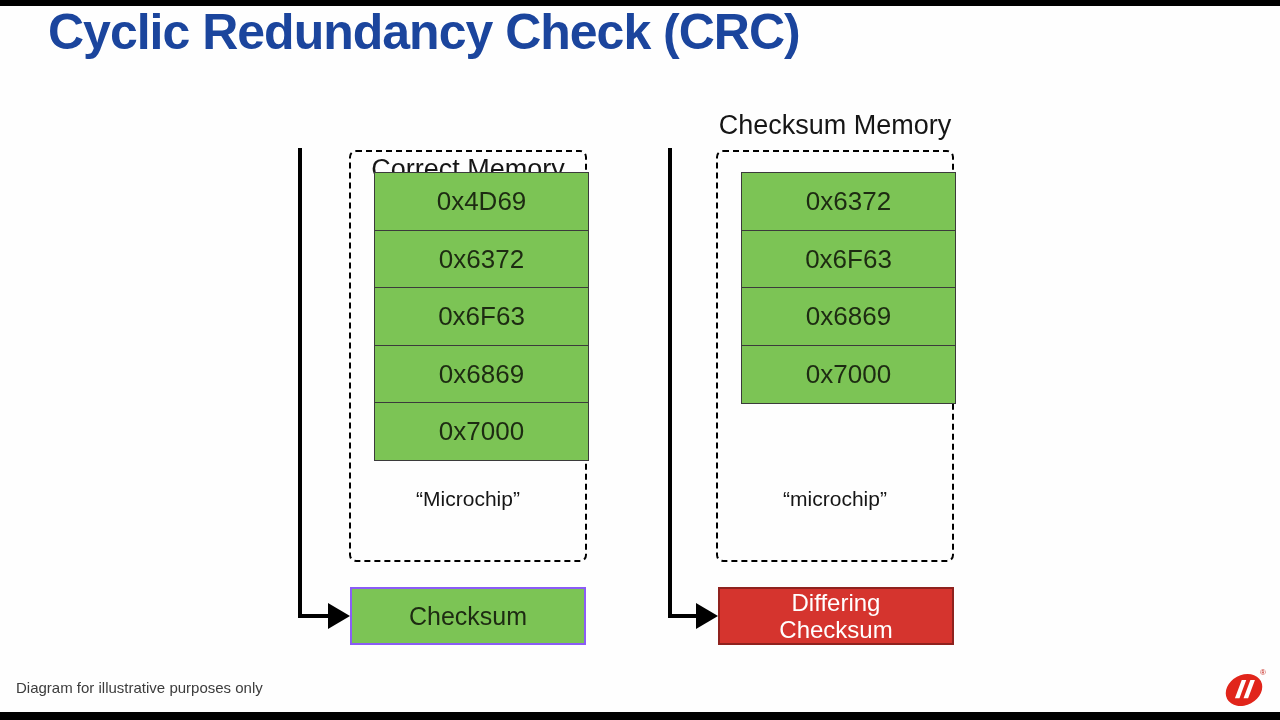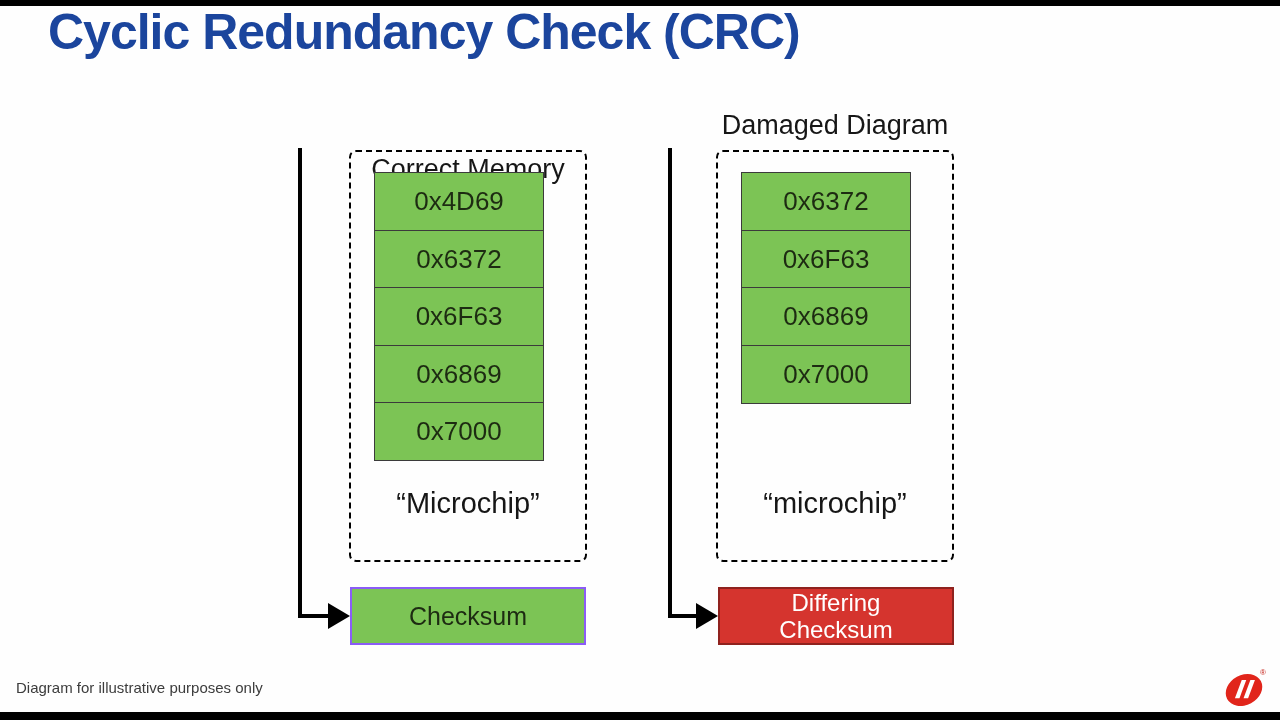--- a/index.html
+++ b/index.html
@@ -19,29 +19,29 @@
   .panel-label.right { left:716px; }
 
   .dashed-box { position:absolute; top:150px; width:238px; height:412px;
                 border:2px dashed #000; border-radius:7px; background:transparent; }
   .dashed-box.left  { left:349px; }
   .dashed-box.right { left:716px; }
 
   .cells { position:absolute; top:172px; width:189px; }
   .cells.left  { left:374px; }
   .cells.right { left:741px; }
-  .cell { width:170px; height:59px; margin-top:-1.5px;
+  .cell { width:215px; height:59px; margin-top:-1.5px;
           background:var(--cell-green, #7CC455); border:1.5px solid #3b3b3b;
           display:flex; align-items:center; justify-content:center;
           font-size:26px; color:#1d2b12; }
   .cell:first-child { margin-top:0; }
   .cell[data-state="error"] { background:var(--cell-orange, #F0953F); color:#6b3208; }
 
   .word { position:absolute; top:487px; width:238px; text-align:center;
-          font-size:29px; color:#161616; white-space:nowrap; }
+          font-size:21px; color:#161616; white-space:nowrap; }
   .word.left  { left:349px; }
   .word.right { left:716px; }
 
   .arrow-v { position:absolute; top:148px; width:4px; height:470px; background:#000; }
   .arrow-v.left  { left:298px; }
   .arrow-v.right { left:668px; }
   .arrow-h { position:absolute; top:614px; width:34px; height:4px; background:#000; }
   .arrow-h.left  { left:298px; }
   .arrow-h.right { left:668px; }
   .arrow-head { position:absolute; top:603px; width:0; height:0;
@@ -88,21 +88,21 @@
   </div>
   <div class="word left">“Microchip”</div>
   <div class="arrow-v left"></div>
   <div class="arrow-h left"></div>
   <div class="arrow-head left"></div>
   <div class="checksum left" data-state="ok">
     <span>Checksum</span>
     <span></span>
   </div>
 
-  <div class="panel-label right">Damaged Diagram</div>
+  <div class="panel-label right">Checksum Memory</div>
   <div class="dashed-box right"></div>
   <div class="cells right">
     <div class="cell" data-state="ok">0x6372</div>
     <div class="cell" data-state="ok">0x6F63</div>
     <div class="cell" data-state="ok">0x6869</div>
     <div class="cell" data-state="ok">0x7000</div>
   </div>
   <div class="word right">“microchip”</div>
   <div class="arrow-v right"></div>
   <div class="arrow-h right"></div>

